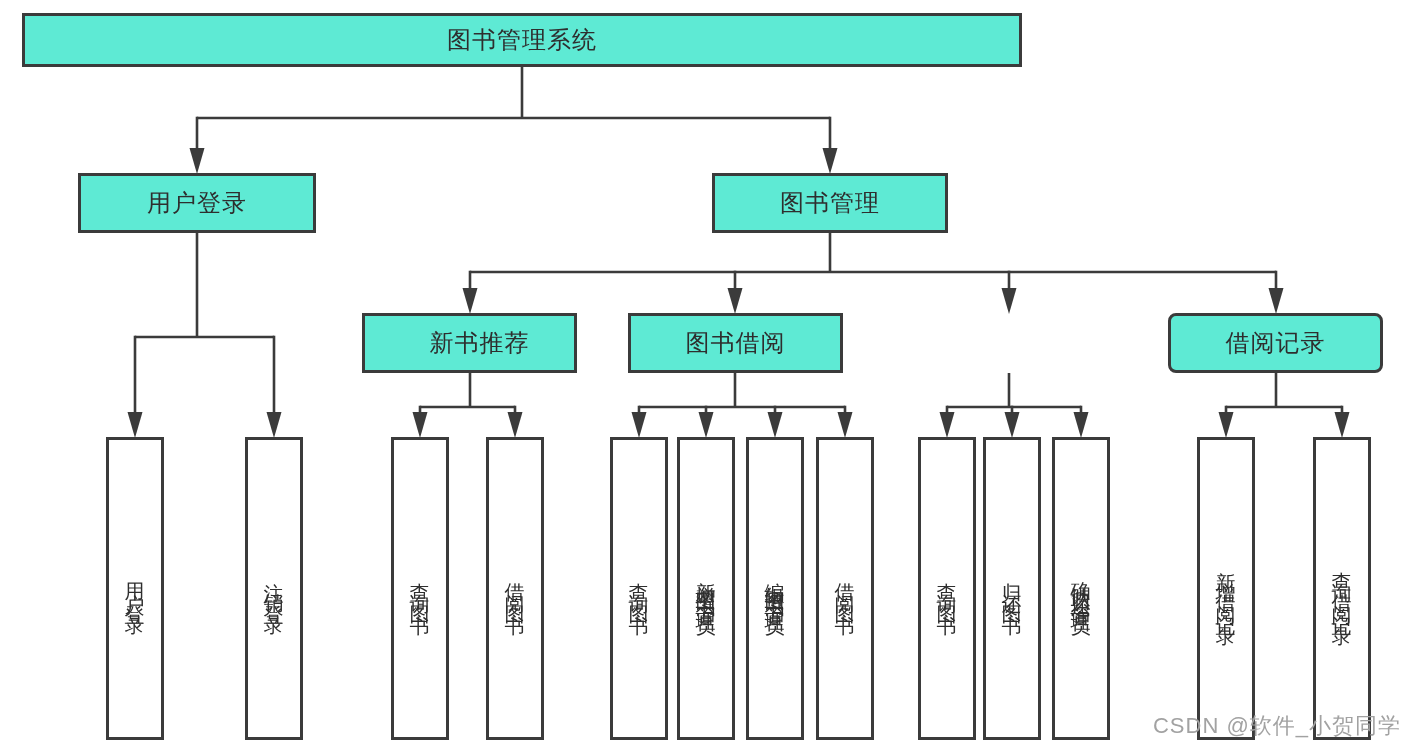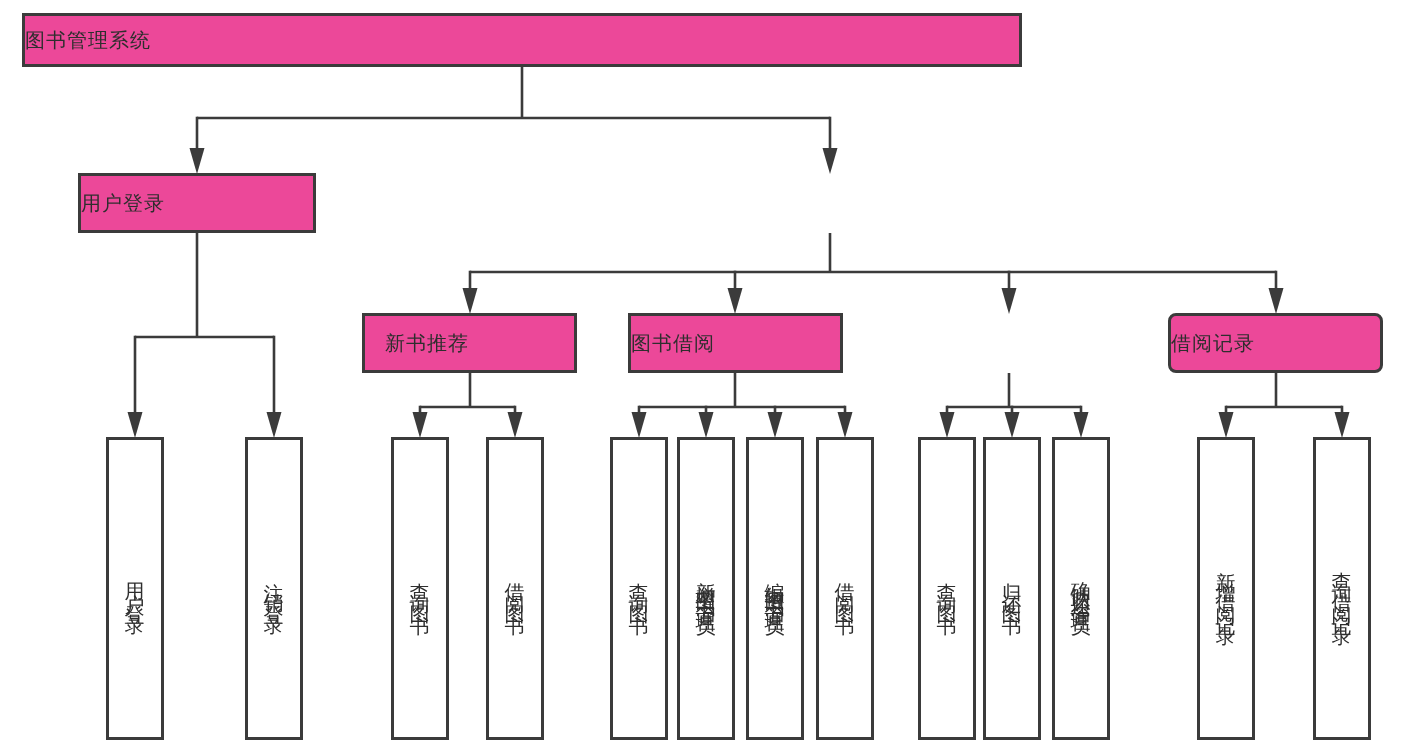--- a/index.html
+++ b/index.html
@@ -20,24 +20,25 @@
   #wires {
     position: absolute;
     left: 0; top: 0;
     width: 1405px; height: 747px;
     pointer-events: none;
   }
   .hbox {
     position: absolute;
     box-sizing: border-box;
     border: 3px solid #3b3b3b;
-    background: #ec4899;
+    background: #5eead4;
     display: flex;
     align-items: center;
-    font-size: 20px;
+    justify-content: center;
+    font-size: 24px;
     color: #2e2e2e;
     letter-spacing: 1px;
     white-space: nowrap;
   }
   .vbox {
     position: absolute;
     box-sizing: border-box;
     border: 3px solid #3b3b3b;
     background: #ffffff;
     display: flex;
@@ -130,20 +131,23 @@
       <polygon points="1334.5,412 1349.5,412 1342,438" fill="#3b3b3b"></polygon>
     </svg>
 
   <div class="hbox" style="left:22px; top:13px; width:1000px; height:54px;">
     <span>图书管理系统</span>
   </div>
 
   <div class="hbox" style="left:78px; top:173px; width:238px; height:60px;">
     <span>用户登录</span>
   </div>
+  <div class="hbox" style="left:712px; top:173px; width:236px; height:60px;">
+    <span>图书管理</span>
+  </div>
 
   <div class="hbox" style="left:362px; top:313px; width:215px; height:60px;padding-left:20px;">
     <span>新书推荐</span>
   </div>
   <div class="hbox" style="left:628px; top:313px; width:215px; height:60px;">
     <span>图书借阅</span>
   </div>
   <div class="hbox" style="left:1168px; top:313px; width:215px; height:60px;border-radius:8px;">
     <span>借阅记录</span>
   </div>
@@ -185,14 +189,15 @@
     <span class="vtext dense">确认归还（管理员）</span>
   </div>
 
   <div class="vbox" style="left:1197px;">
     <span class="vtext">新增借阅记录</span>
   </div>
   <div class="vbox" style="left:1313px;">
     <span class="vtext">查询借阅记录</span>
   </div>
 
+  <div id="watermark">CSDN @软件_小贺同学</div>
 
 </div>
 
 </body></html>

